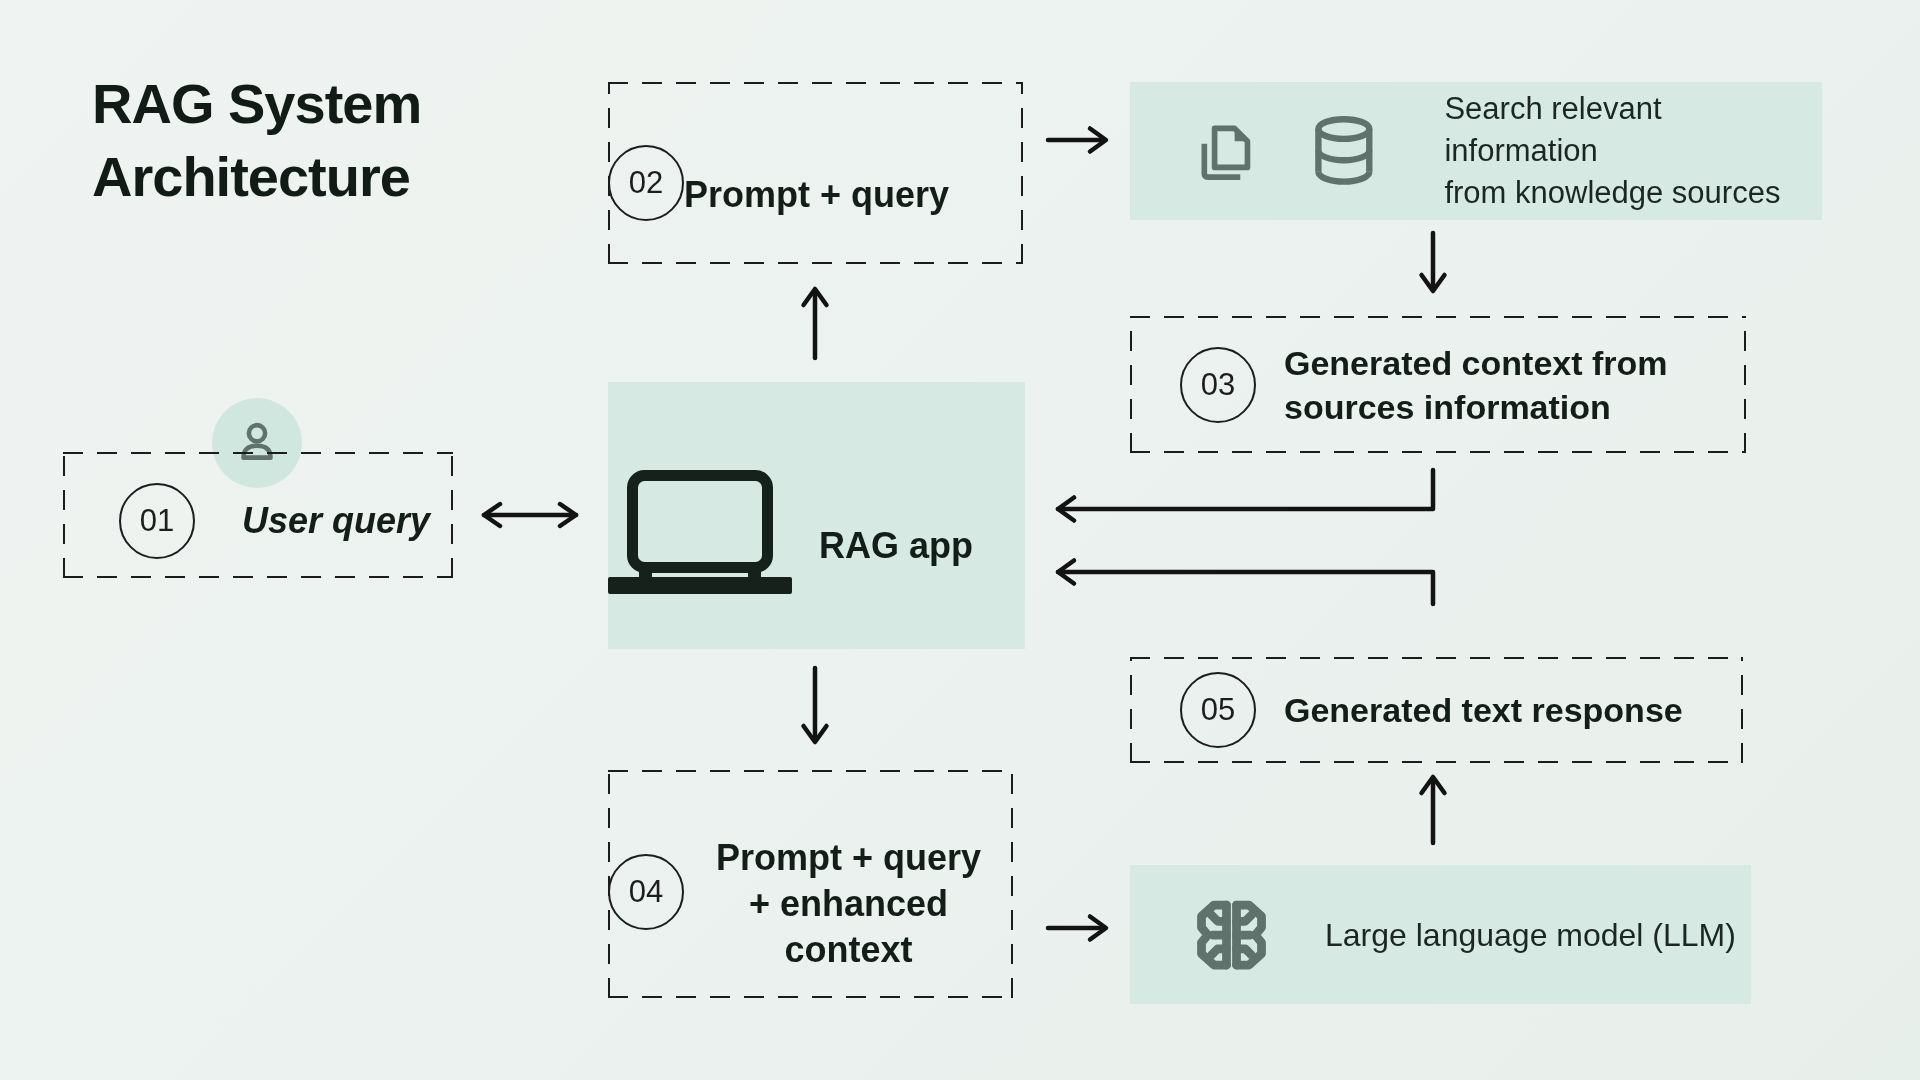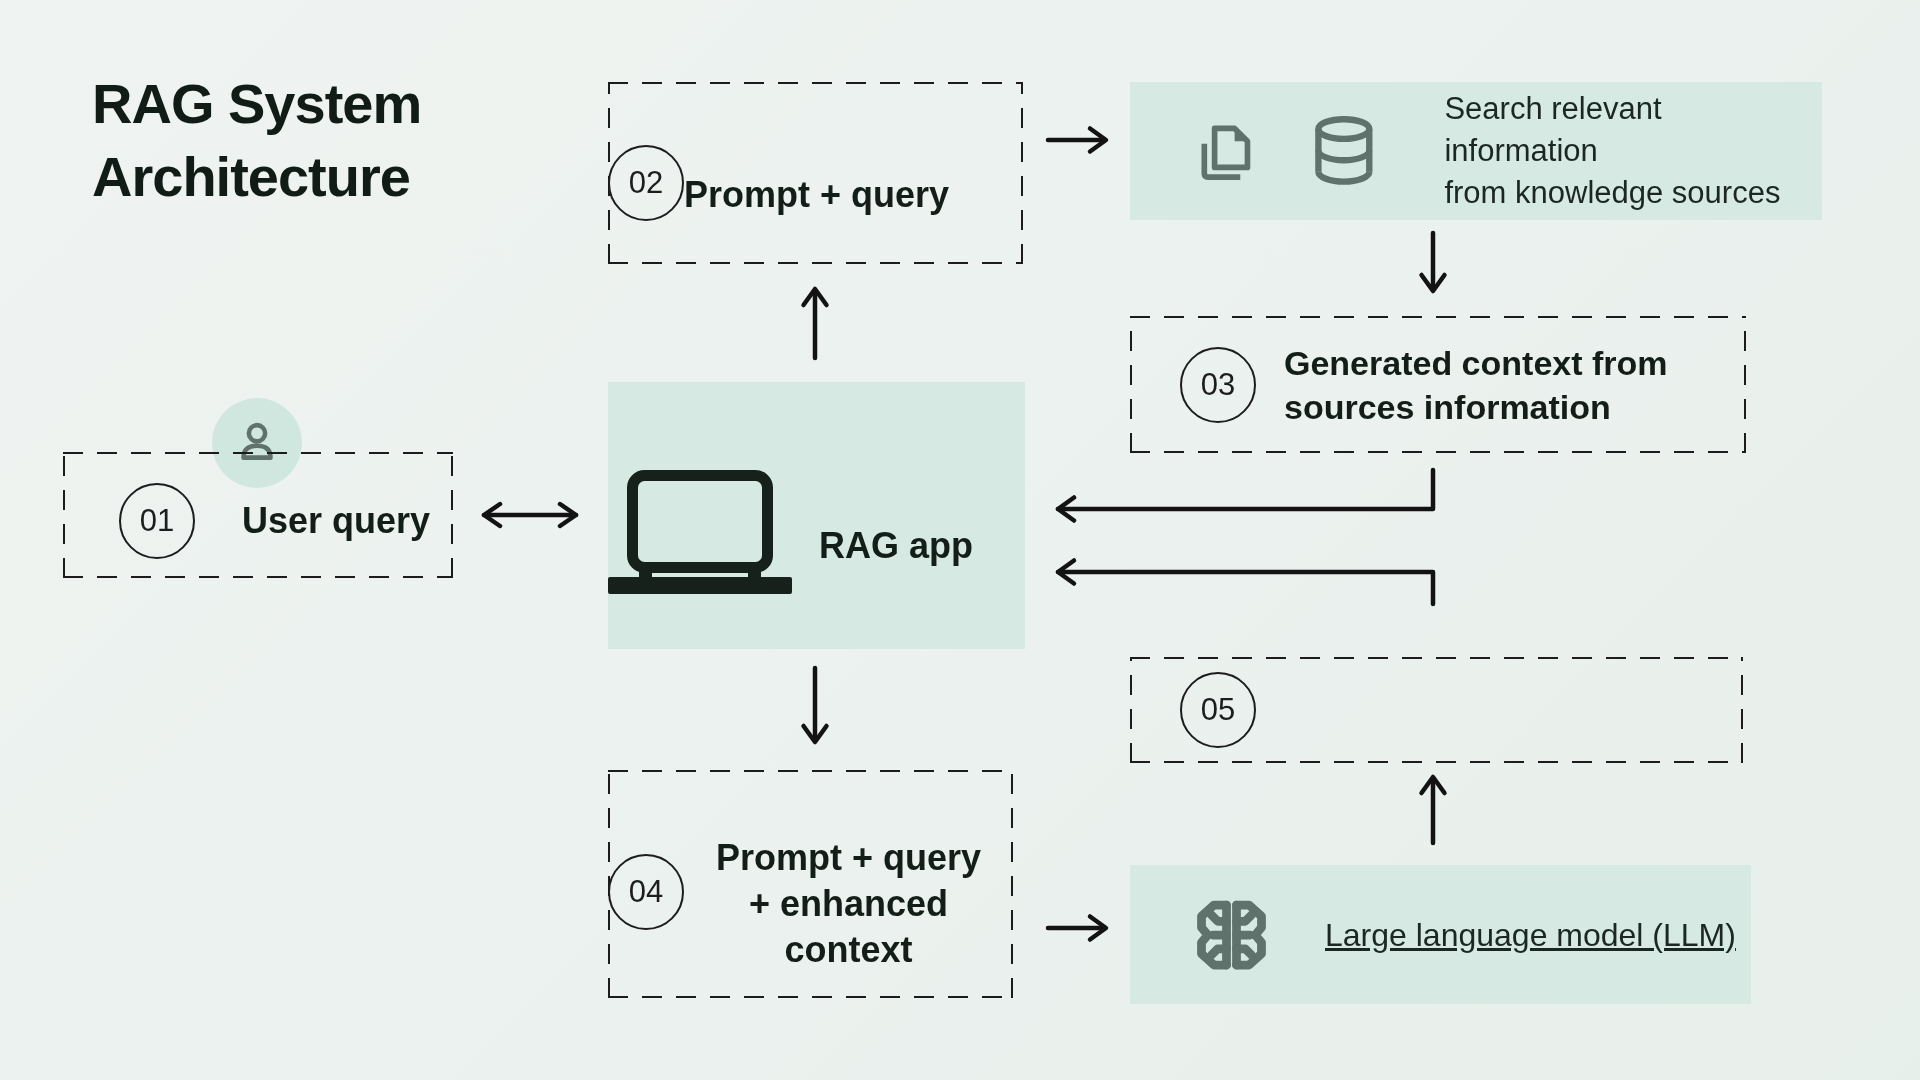--- a/index.html
+++ b/index.html
@@ -58,21 +58,21 @@
         <circle cx="24" cy="15" r="7.5"></circle>
         <path d="M11.5 37.5 q0 -11 12.5 -11 q12.5 0 12.5 11 z" stroke-linejoin="round"></path>
       </g>
     </svg>
   </div>
 
   <div class="abs dashed row" style="left:63px;top:452px;width:390px;height:126px;padding-top:12px;box-sizing:border-box;gap:20px;">
     <div class="numcircle" style="margin-left:56px;">
       <span>01</span>
     </div>
-    <div class="lbl lbl36" style="margin-left:27px;">User query</div>
+    <div class="lbl lbl36" style="margin-left:27px;font-style:italic;">User query</div>
   </div>
 
   <div class="abs dashed col" style="left:608px;top:82px;width:415px;height:182px;padding-top:19px;box-sizing:border-box;">
     <div class="numcircle">
       <span>02</span>
     </div>
     <div class="lbl lbl36" style="margin-top:25px;">Prompt + query</div>
   </div>
 
   <div class="abs mint row" style="left:1130px;top:82px;width:692px;height:138px;box-sizing:border-box;padding-left:62px;">
@@ -115,38 +115,39 @@
       <rect x="140" y="93" width="13" height="18" fill="#16211c"></rect>
       <rect x="0" y="107" width="184" height="17" rx="2" fill="#16211c"></rect>
     </svg>
     <div class="lbl lbl36" style="margin-top:28px;">RAG app</div>
   </div>
 
   <div class="abs dashed row" style="left:1130px;top:657px;width:613px;height:106px;box-sizing:border-box;padding-left:50px;">
     <div class="numcircle">
       <span>05</span>
     </div>
+    <div class="lbl lbl34" style="margin-left:28px;">Generated text response</div>
   </div>
 
   <div class="abs mint row" style="left:1130px;top:865px;width:621px;height:139px;box-sizing:border-box;padding-left:59px;">
     <svg width="85" height="80" viewBox="0 0 64 64">
       <g fill="none" stroke="#5f726b" stroke-width="7" stroke-linejoin="round" stroke-linecap="round">
         <path d="M28 8 H18 L8 17 v9 l5 6 -5 6 v9 l10 9 h10"></path>
         <path d="M36 8 H46 L56 17 v9 l-5 6 5 6 v9 l-10 9 H36"></path>
         <path d="M28 8 V56"></path>
         <path d="M36 8 V56"></path>
         <path d="M28 21 h-7 l-5 -5"></path>
         <path d="M36 21 h7 l5 -5"></path>
         <path d="M28 43 h-7 l-5 5"></path>
         <path d="M36 43 h7 l5 5"></path>
         <path d="M28 32 h-11"></path>
         <path d="M36 32 h11"></path>
       </g>
     </svg>
-    <div class="body31" style="margin-left:24px;font-size:32px;text-decoration:underline;">Large language model (LLM)</div>
+    <div class="body31" style="margin-left:24px;font-size:32px;">Large language model (LLM)</div>
   </div>
 
   <div class="abs dashed col" style="left:608px;top:770px;width:405px;height:228px;box-sizing:border-box;padding-top:16px;">
     <div class="numcircle">
       <span>04</span>
     </div>
     <div class="lbl lbl36" style="margin-top:24px;text-align:center;">
       <div>Prompt + query</div>
       <div>+ enhanced context</div>
     </div>

